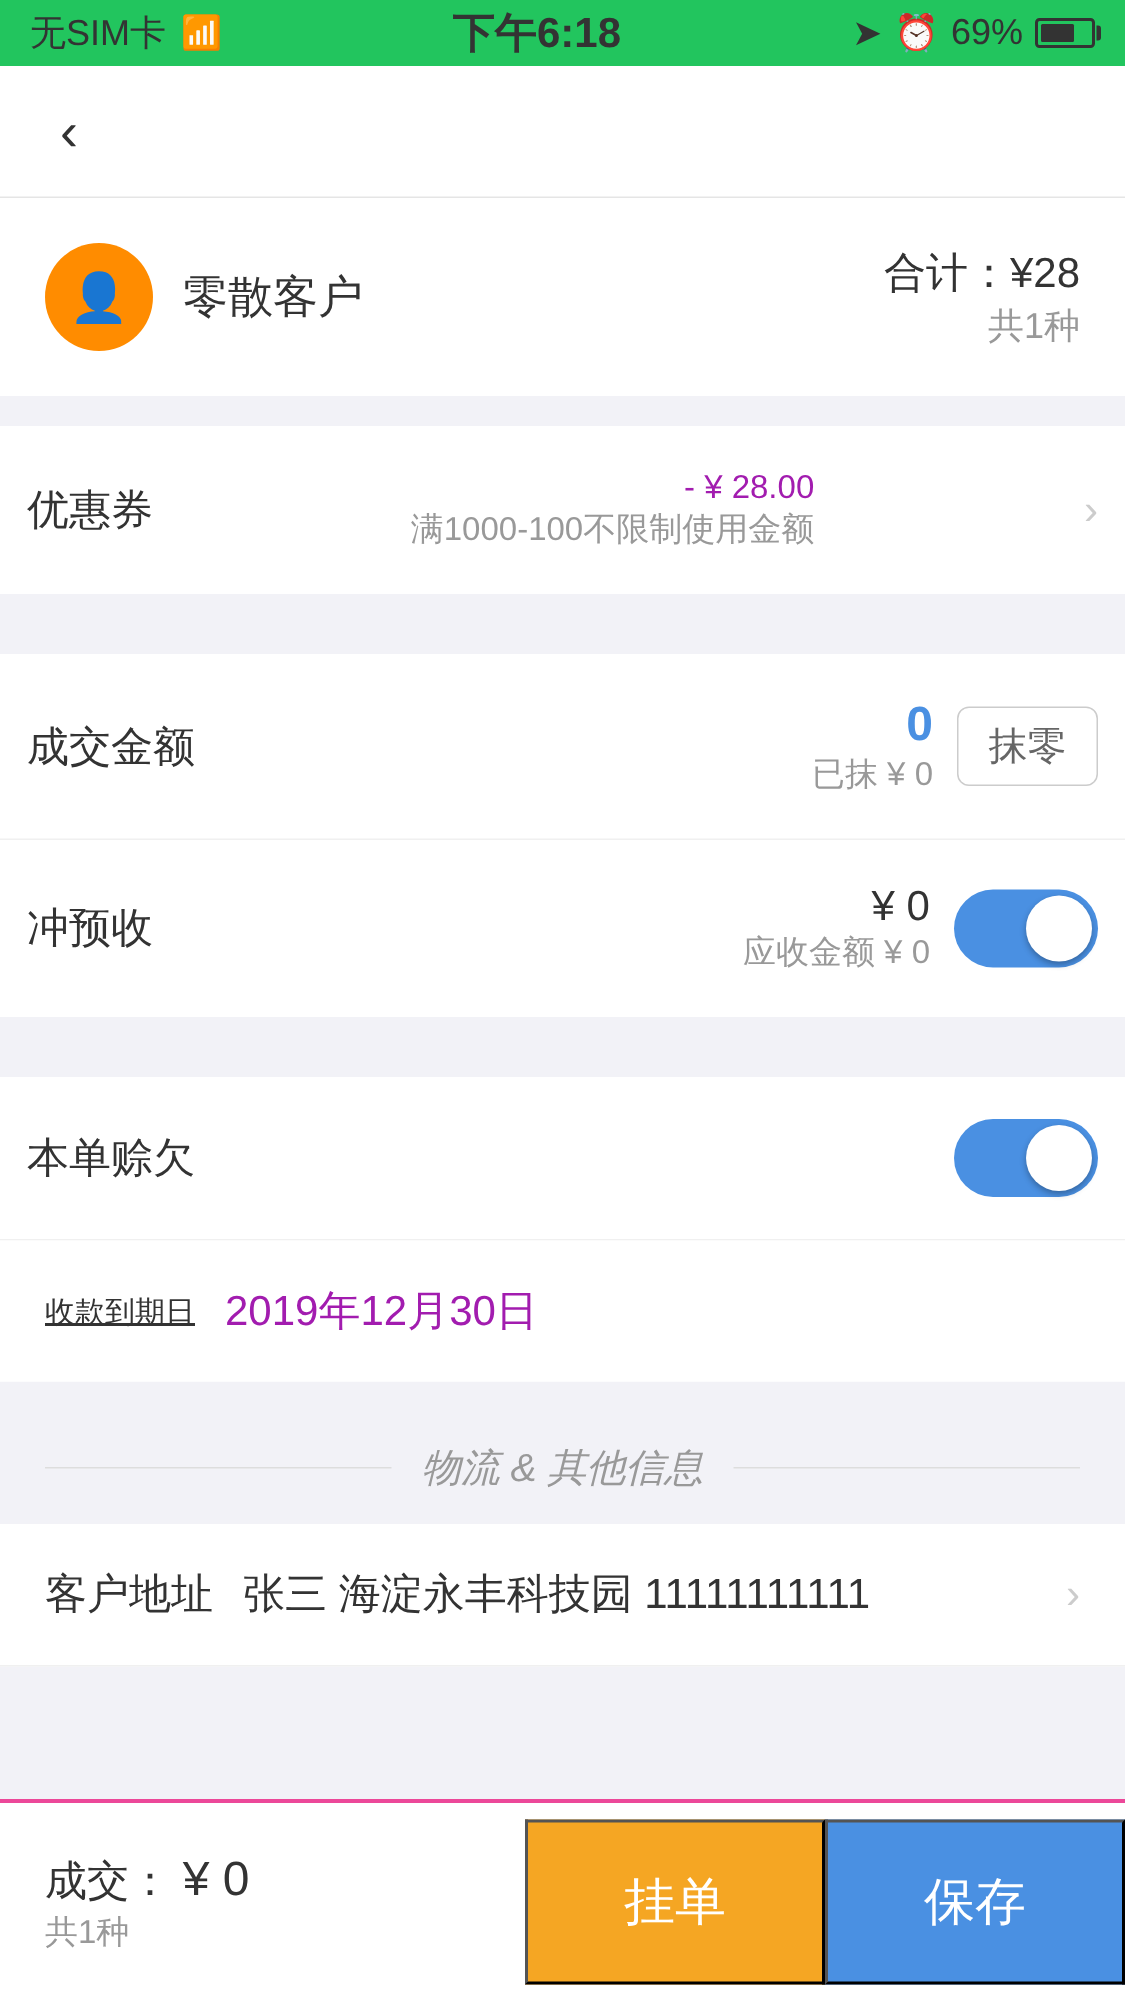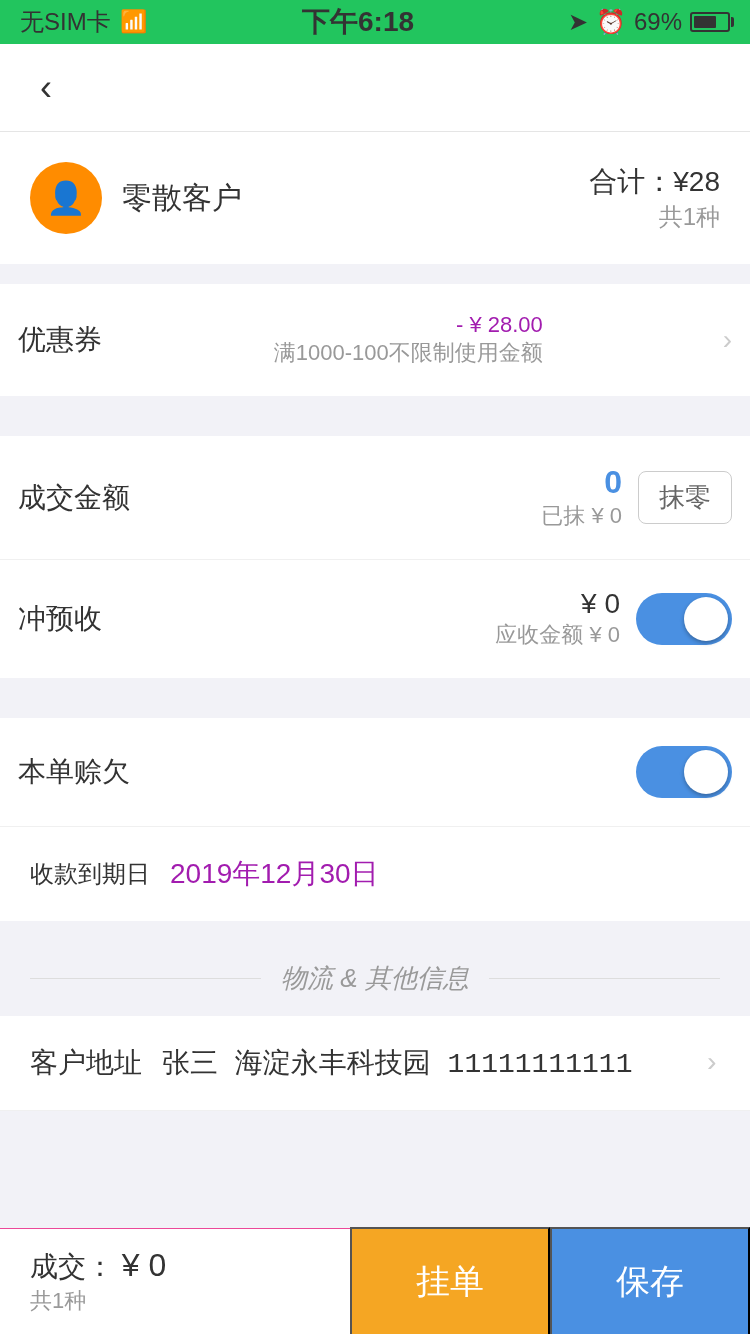--- a/index.html
+++ b/index.html
@@ -148,21 +148,21 @@
     }
 
     
     .due-date-row {
       background: #fff;
       padding: 28px 30px;
       display: flex;
       align-items: center;
       gap: 20px;
     }
-    .due-date-label { font-size: 24px; color: #333; }
+    .due-date-label { font-size: 20px; color: #333; text-decoration: underline; }
     .due-date-value { font-size: 28px; color: #a21caf; }
 
     
     .logistics-header {
       background: #f2f2f7;
       padding: 20px 30px;
       display: flex;
       align-items: center;
       justify-content: center;
       font-style: italic;
@@ -174,36 +174,35 @@
     .logistics-text { margin: 0 20px; }
 
     
     .address-row {
       background: #fff;
       padding: 28px 30px;
       display: flex;
       align-items: center;
       gap: 20px;
       border-bottom: 1px solid #f0f0f0;
-      font-family: Liberation Mono, monospace;
     }
     .address-label { font-size: 28px; color: #333; white-space: nowrap; }
     .address-value { font-size: 28px; color: #333; flex: 1; }
 
     
     .bottom-bar {
       position: fixed;
       bottom: 0;
       left: 0;
       width: 750px;
-      height: 106px;
-      background: #fff;
-      display: flex;
-      align-items: center;
-      border-top: 1px solid #ec4899;
+      height: 135px;
+      background: #fff;
+      display: flex;
+      align-items: center;
+      border-top: 3px solid #ec4899;
     }
     .bottom-info {
       flex: 1;
       padding: 0 30px;
     }
     .bottom-amount { font-size: 32px; color: #333; font-weight: 500; }
     .bottom-count { font-size: 22px; color: #999; }
     .btn-pending {
       width: 200px; height: 110px;
       background: #f5a623;

